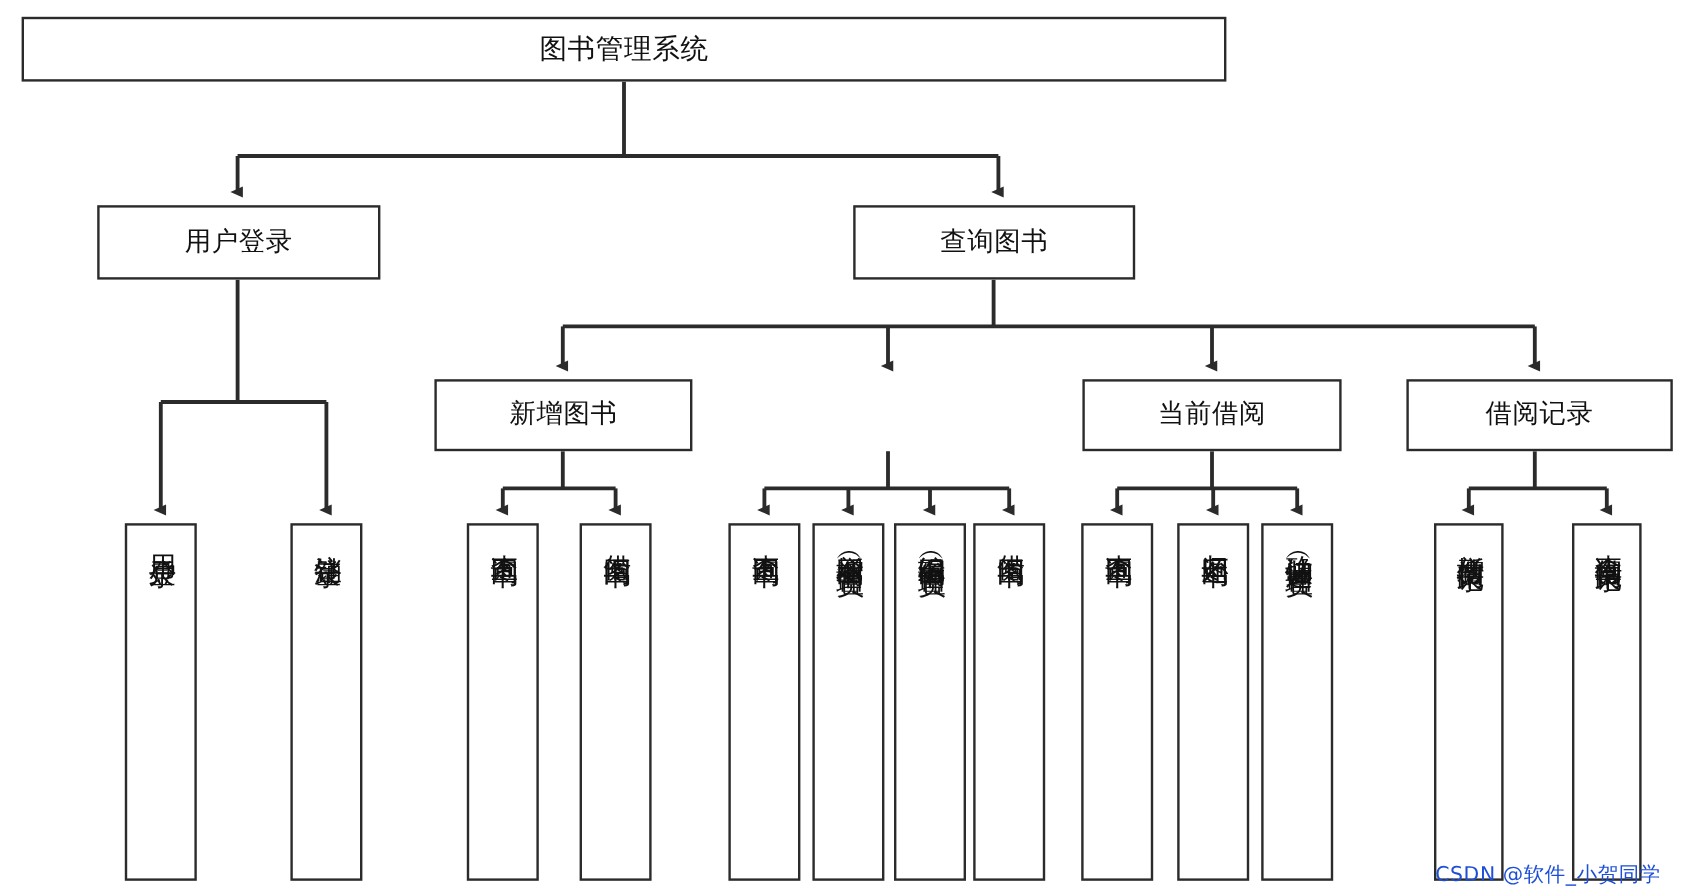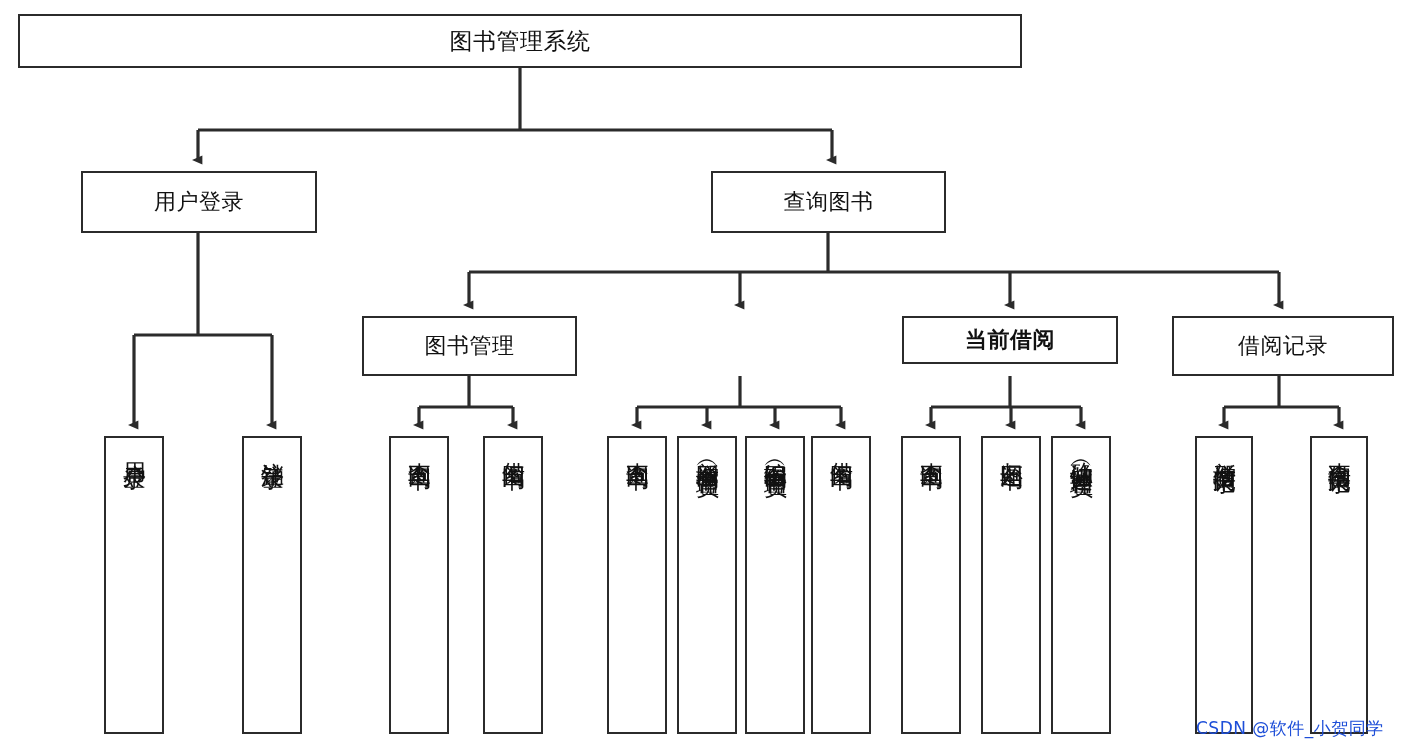--- a/index.html
+++ b/index.html
@@ -133,23 +133,23 @@
   </div>
 
   <div class="node horiz" style="left:81px; top:171px; width:236px; height:62px;">
     <span class="node-label">用户登录</span>
   </div>
   <div class="node horiz" style="left:711px; top:171px; width:235px; height:62px;">
     <span class="node-label">查询图书</span>
   </div>
 
   <div class="node horiz" style="left:362px; top:316px; width:215px; height:60px;">
-    <span class="node-label">图书管理</span>
-  </div>
-  <div class="node horiz" style="left:902px; top:316px; width:216px; height:48px;font-weight:bold;">
+    <span class="node-label">新增图书</span>
+  </div>
+  <div class="node horiz" style="left:902px; top:316px; width:216px; height:60px;">
     <span class="node-label">当前借阅</span>
   </div>
   <div class="node horiz" style="left:1172px; top:316px; width:222px; height:60px;">
     <span class="node-label">借阅记录</span>
   </div>
 
   <div class="node vert" style="left:104px; top:436px; width:60px; height:298px;">
     <span class="node-label">用户登录</span>
   </div>
   <div class="node vert" style="left:242px; top:436px; width:60px; height:298px;">

